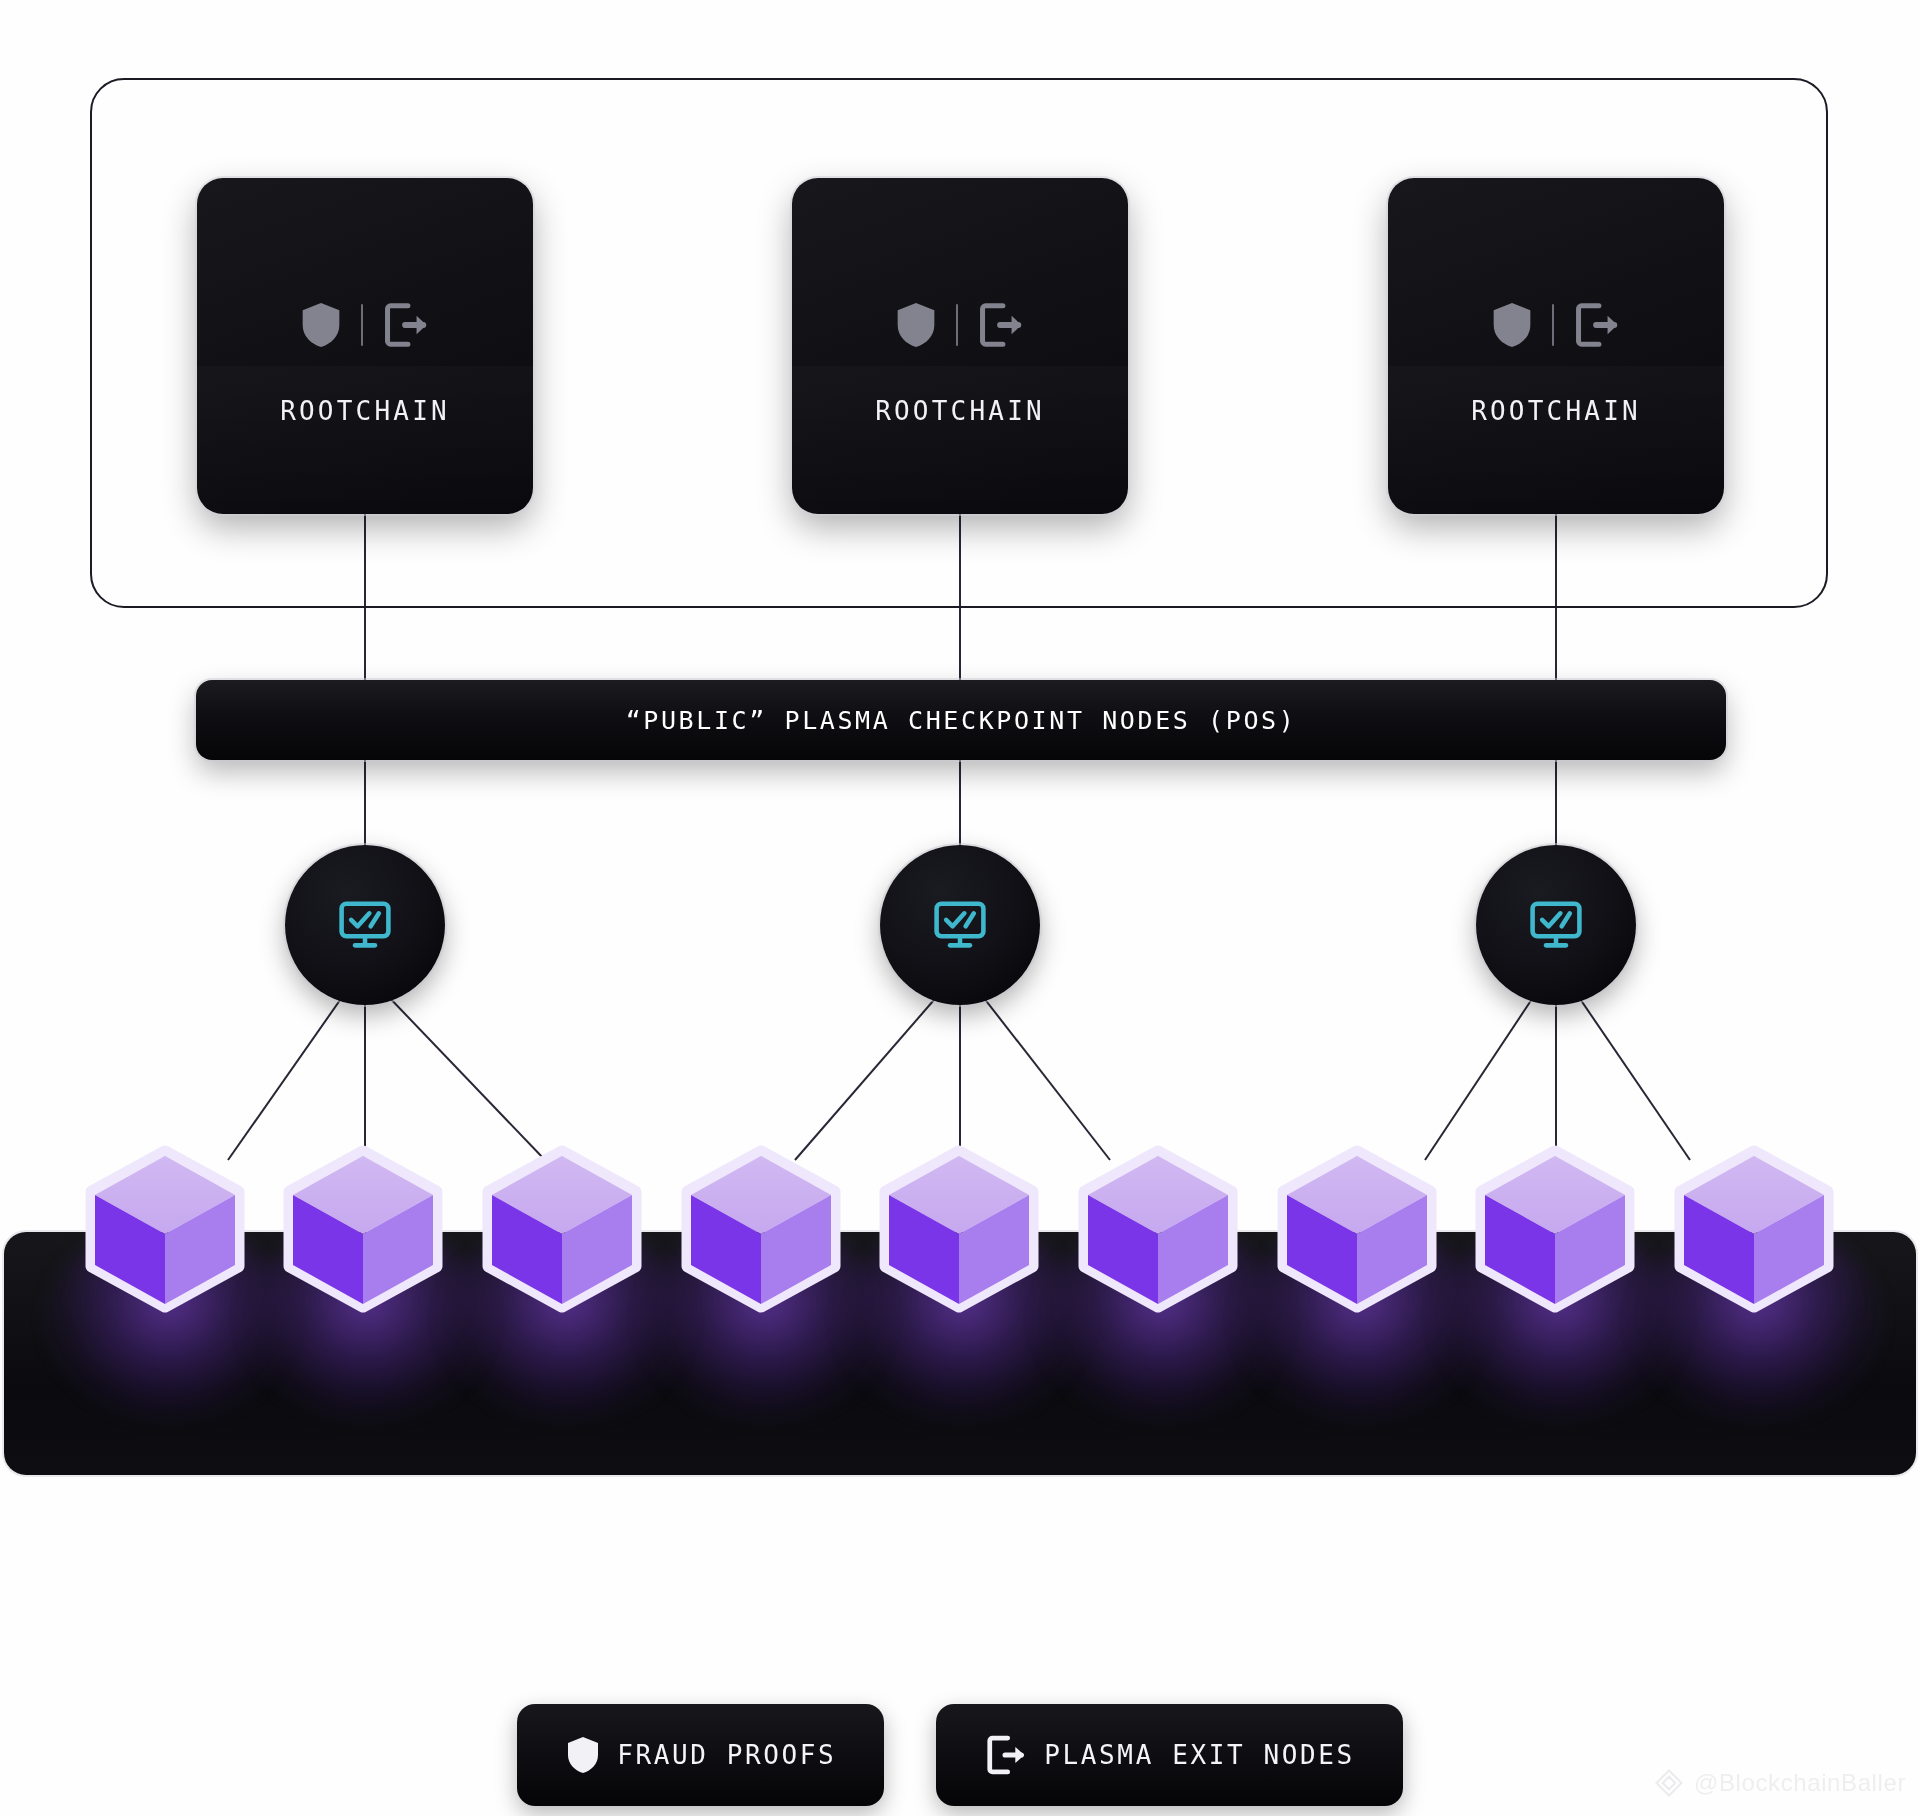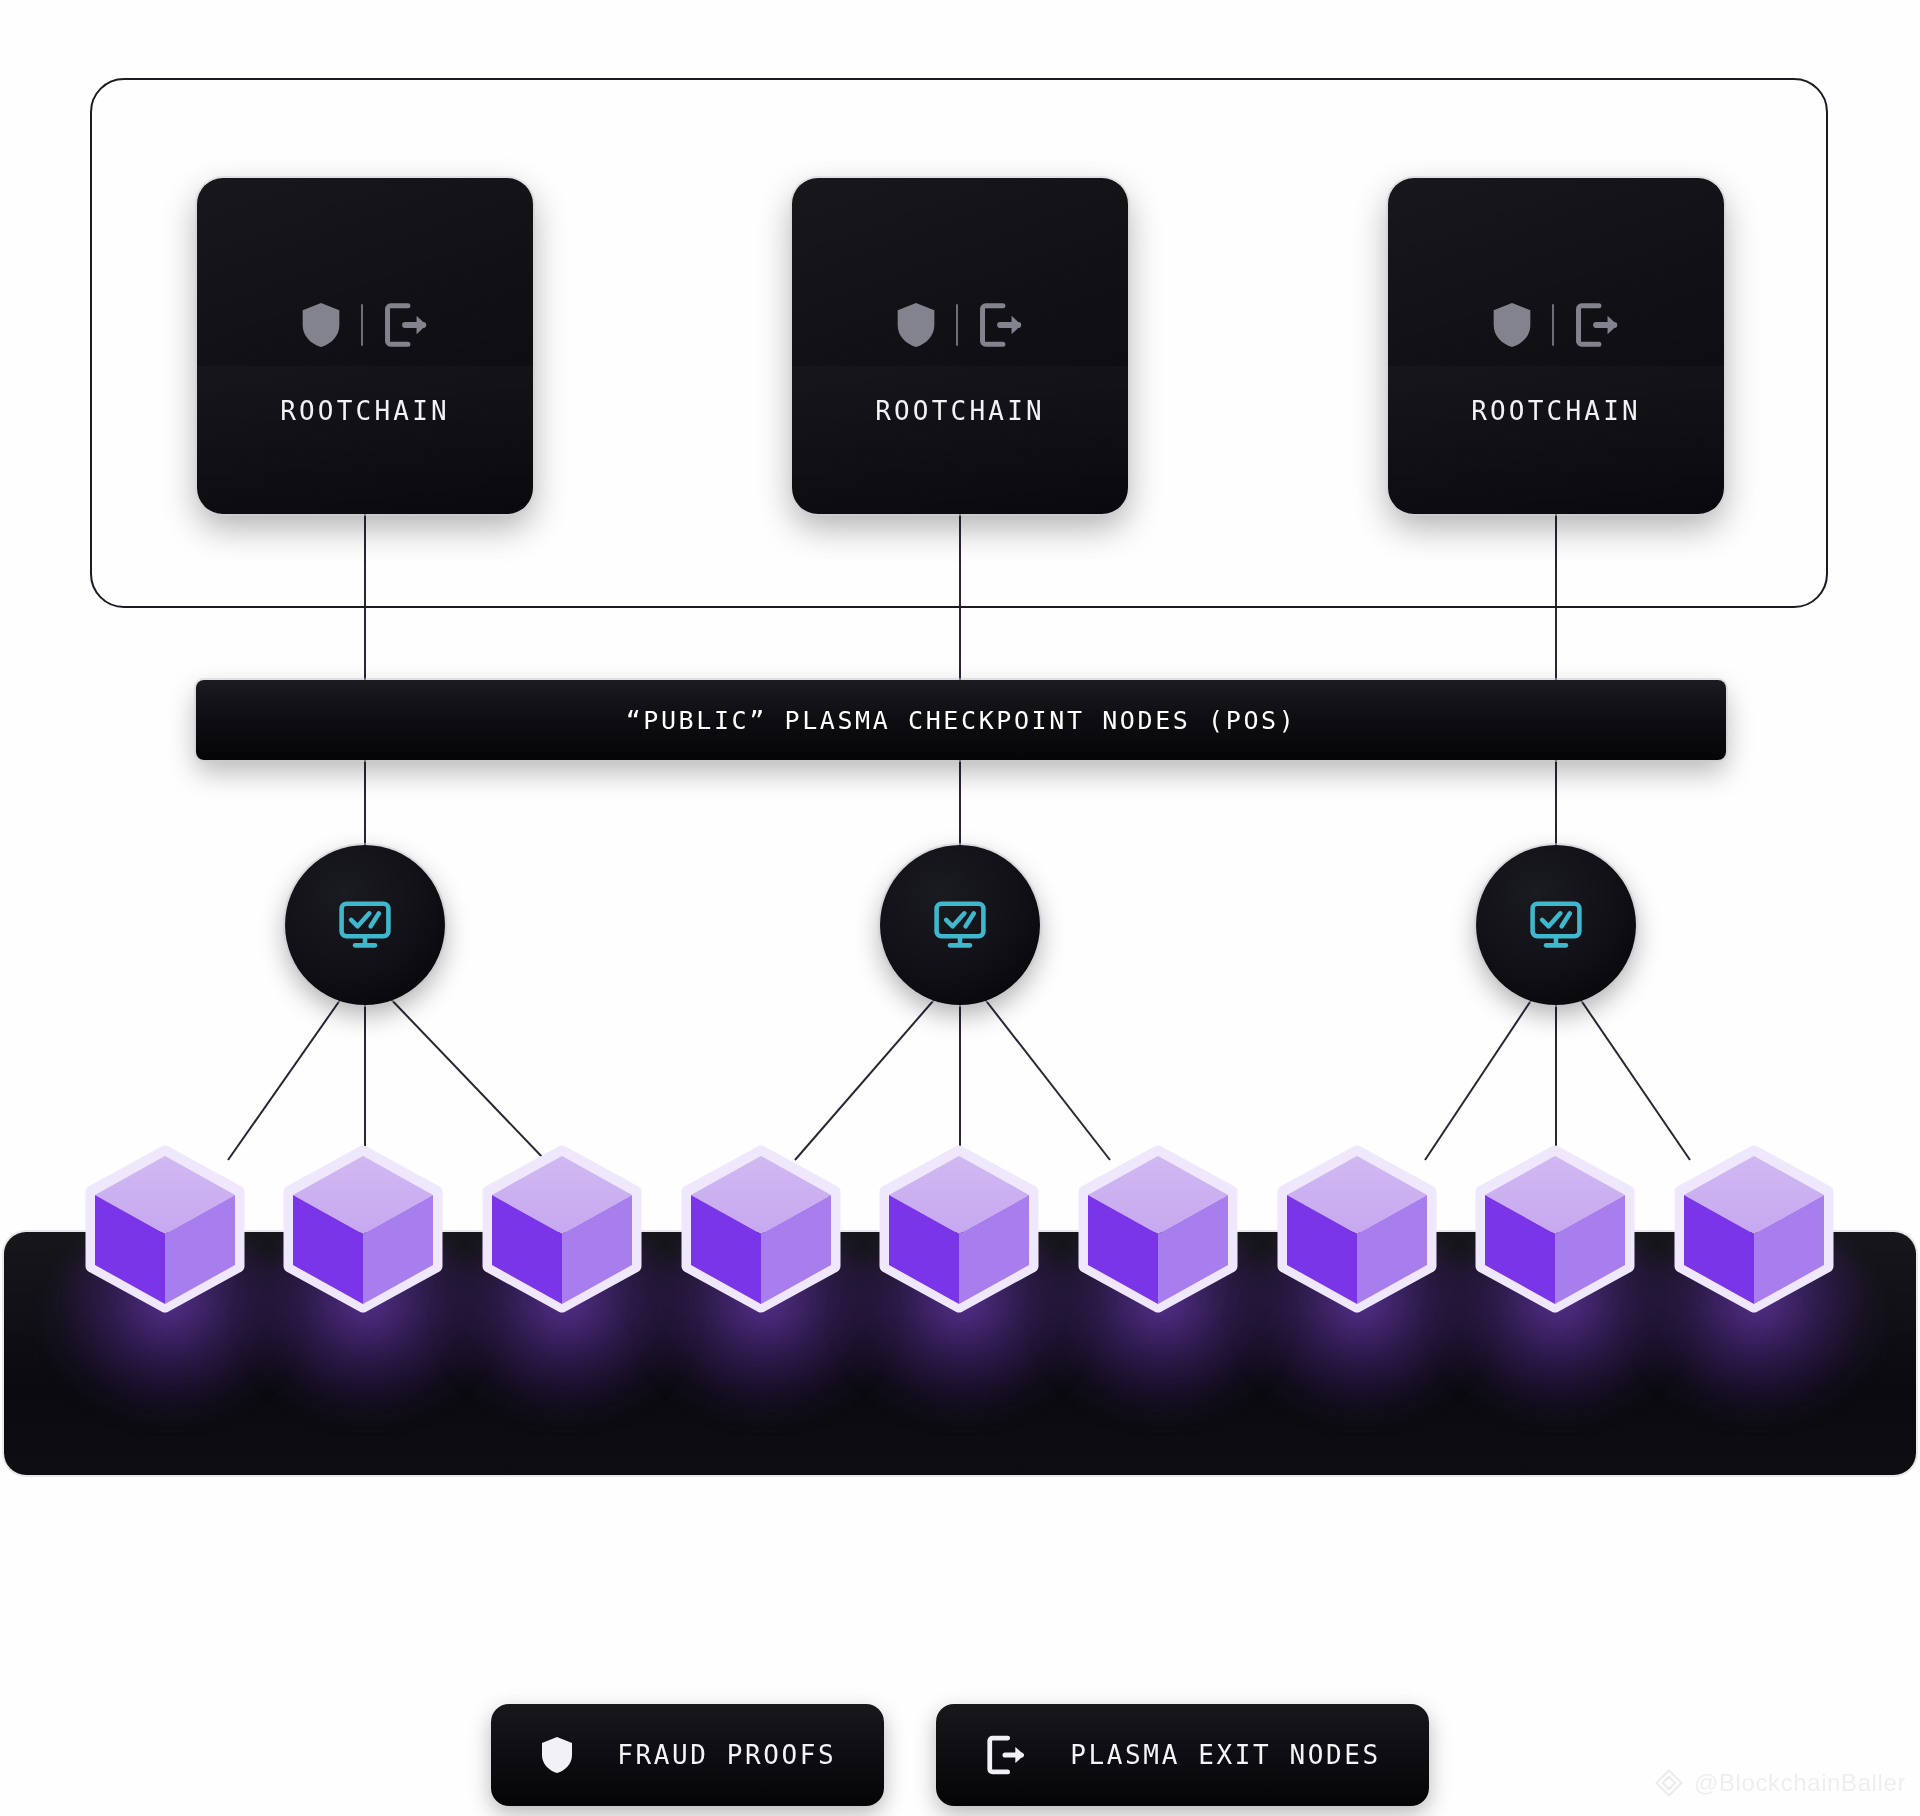--- a/index.html
+++ b/index.html
@@ -33,21 +33,21 @@
   .rc-icons{display:flex;align-items:center;gap:18px;margin-top:34px;margin-bottom:46px;}
   .rc-div{width:2px;height:42px;background:#6e6e79;border-radius:1px;}
   .rc-label{
     color:#f2f2f5;font-size:26px;letter-spacing:3.2px;
     font-family:"DejaVu Sans Mono","Liberation Mono",monospace;
   }
   svg.fan{position:absolute;left:0;top:0;width:1920px;height:1816px;pointer-events:none;}
 
   
   .checkpoint-bar{
-    position:absolute;left:196px;top:680px;width:1530px;height:80px;border-radius:8px;
+    position:absolute;left:196px;top:680px;width:1530px;height:80px;border-radius:16px;
     background:linear-gradient(180deg,#1b1b20 0%,#101014 40%,#050507 100%);
     box-shadow:0 0 0 2px rgba(205,205,214,.5),0 12px 28px rgba(0,0,0,.28);
     display:flex;align-items:center;justify-content:center;
   }
   .checkpoint-label{
     color:#ffffff;font-size:25px;letter-spacing:2.6px;
     font-family:"DejaVu Sans Mono","Liberation Mono",monospace;white-space:nowrap;
   }
 
   
@@ -70,21 +70,21 @@
     background:radial-gradient(ellipse at 50% 40%,rgba(139,71,235,.55) 0%,rgba(104,47,190,.30) 36%,rgba(60,24,110,.12) 62%,rgba(0,0,0,0) 80%);
     filter:blur(8px);
   }
 
   
   .legend-row{position:absolute;left:0;top:1704px;width:1920px;display:flex;justify-content:center;gap:52px;}
   .legend-btn{
     height:102px;border-radius:18px;
     background:linear-gradient(180deg,#17171c 0%,#0e0e12 50%,#050507 100%);
     box-shadow:0 8px 22px rgba(0,0,0,.28);
-    display:flex;align-items:center;gap:42px;padding:0 48px;box-sizing:border-box;
+    display:flex;align-items:center;gap:16px;padding:0 48px;box-sizing:border-box;
   }
   .legend-label{
     color:#f4f4f7;font-size:26px;letter-spacing:2.6px;white-space:nowrap;
     font-family:"DejaVu Sans Mono","Liberation Mono",monospace;
   }
 
   
   .watermark{
     position:absolute;right:14px;bottom:18px;display:flex;align-items:center;gap:10px;
     opacity:.40;

